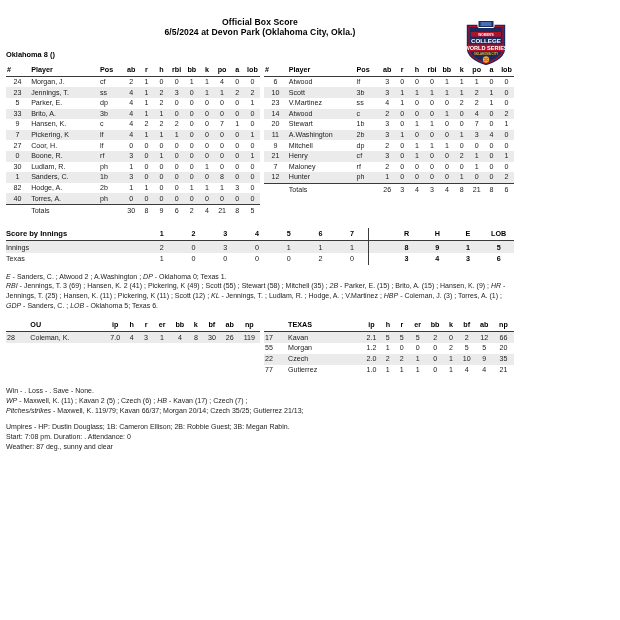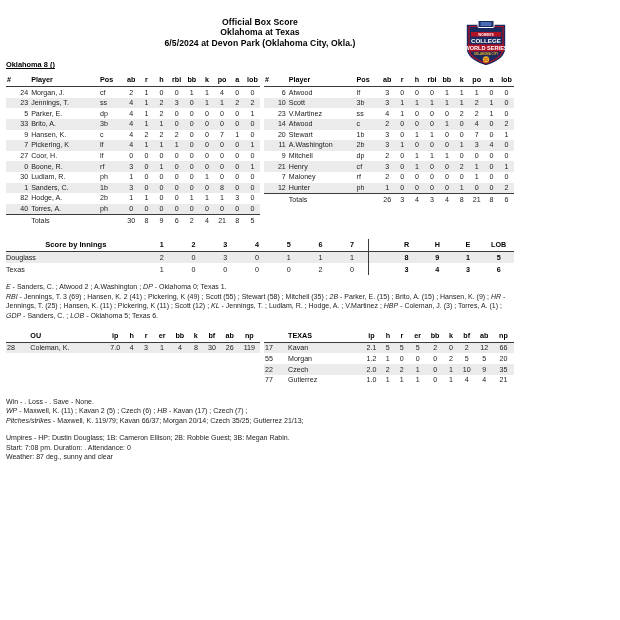--- a/index.html
+++ b/index.html
@@ -15,58 +15,58 @@
 
   
   .header{padding-top:17px;text-align:center;}
   .header .title-line{
     font-weight:bold;font-size:8.6px;line-height:10.4px;color:#000;letter-spacing:0.1px;
   }
   .logo-wrap{position:absolute;top:18px;right:8px;width:52px;height:50px;}
 
   
   .teams-heading{display:flex;margin-top:12px;padding:0 6px;}
-  .teams-heading .th{width:50%;box-sizing:border-box;font-weight:bold;font-size:7.4px;color:#000;text-decoration:underline;}
+  .teams-heading .th{width:50%;box-sizing:border-box;font-weight:bold;font-size:7.4px;color:#000;}
   .teams-heading .th.right{padding-left:4px;}
 
   
   .batting-row{display:flex;padding:0 6px;margin-top:5px;}
   .bat-col{width:50%;box-sizing:border-box;}
   .bat-col.right{padding-left:4px;}
 
   table.bat{border-collapse:collapse;width:100%;table-layout:fixed;font-size:7.1px;}
   table.bat th{
     font-weight:bold;text-align:center;padding:1px 0 2px 0;
     border-bottom:1.2px solid #3a3a3a;color:#000;font-size:7.2px;
   }
   table.bat th.num{text-align:left;padding-left:1px;}
   table.bat th.name{text-align:left;padding-left:3px;}
   table.bat th.pos{text-align:left;padding-left:2px;}
   table.bat td{text-align:center;padding:1.3px 0;color:#1b1b1b;}
-  table.bat td.num{text-align:right;padding-left:1px;}
+  table.bat td.num{text-align:center;padding-left:1px;}
   table.bat td.name{text-align:left;padding-left:3px;}
   table.bat td.pos{text-align:left;padding-left:2px;}
   table.bat tbody tr.alt{background:#ebebeb;}
   table.bat tr.totals td{border-top:1.2px solid #3a3a3a;padding-top:2px;}
   table.bat tr.totals td.name{font-weight:normal;}
 
   
   col.c-num{width:9.5%;}
   col.c-name{width:30%;}
   col.c-pos{width:11%;}
   col.c-stat{width:6.5%;}
 
   
   .sbi-wrap{padding:0 6px;margin-top:12px;}
   table.sbi{border-collapse:collapse;width:100%;table-layout:fixed;font-size:7.2px;}
   table.sbi th{
     font-weight:bold;padding:1px 0 2px 0;border-bottom:1.2px solid #3a3a3a;
     text-align:center;color:#000;
   }
-  table.sbi th.lbl{text-align:center;font-size:7.6px;}
+  table.sbi th.lbl{text-align:left;font-size:7.6px;}
   table.sbi td{text-align:center;padding:1.4px 0;}
   table.sbi td.lbl{text-align:left;}
   table.sbi tbody tr.alt{background:#ebebeb;}
   table.sbi .sep{border-left:1.1px solid #3a3a3a;}
   table.sbi td.tot,table.sbi th.tot{font-weight:bold;color:#000;}
   col.s-lbl{width:25.5%;}
   col.s-inn{width:5.8%;}
   col.s-gap{width:4.2%;}
   col.s-tot{width:5.6%;}
 
@@ -101,21 +101,20 @@
   .footer .gap{height:7px;}
   .footer i{font-style:italic;}
 </style>
 </head>
 <body>
 
 <div class="page">
 
   <div class="header">
     <div class="title-line">Official Box Score</div>
-    <div class="title-line">Oklahoma at Texas</div>
     <div class="title-line">6/5/2024 at Devon Park (Oklahoma City, Okla.)</div>
   </div>
 
   <div class="logo-wrap">
     <svg width="52" height="50" viewBox="0 0 52 50">
       <path d="M6 6 L46 6 L46 30 Q46 42 26 48 Q6 42 6 30 Z" fill="#1b2a5e" stroke="#ffffff" stroke-width="1.6"></path>
       <path d="M9 8.5 L43 8.5 L43 30 Q43 40 26 45.3 Q9 40 9 30 Z" fill="#1b2a5e" stroke="#b11226" stroke-width="1.2"></path>
       <rect x="18" y="2.5" width="16" height="7" rx="1" fill="#1b2a5e" stroke="#ffffff" stroke-width="1"></rect>
       <rect x="20.5" y="4" width="11" height="4" fill="#4a6bb5"></rect>
       <rect x="11" y="14" width="30" height="4.6" fill="#b11226"></rect>
@@ -573,21 +572,21 @@
         <th>7</th>
         <th class="sep"></th>
         <th class="tot">R</th>
         <th class="tot">H</th>
         <th class="tot">E</th>
         <th class="tot">LOB</th>
       </tr>
         </thead>
       <tbody>
           <tr class="alt">
-            <td class="lbl">Douglass</td>
+            <td class="lbl">Innings</td>
             <td>2</td>
             <td>0</td>
             <td>3</td>
             <td>0</td>
             <td>1</td>
             <td>1</td>
             <td>1</td>
             <td class="sep"></td>
             <td class="tot">8</td>
             <td class="tot">9</td>

